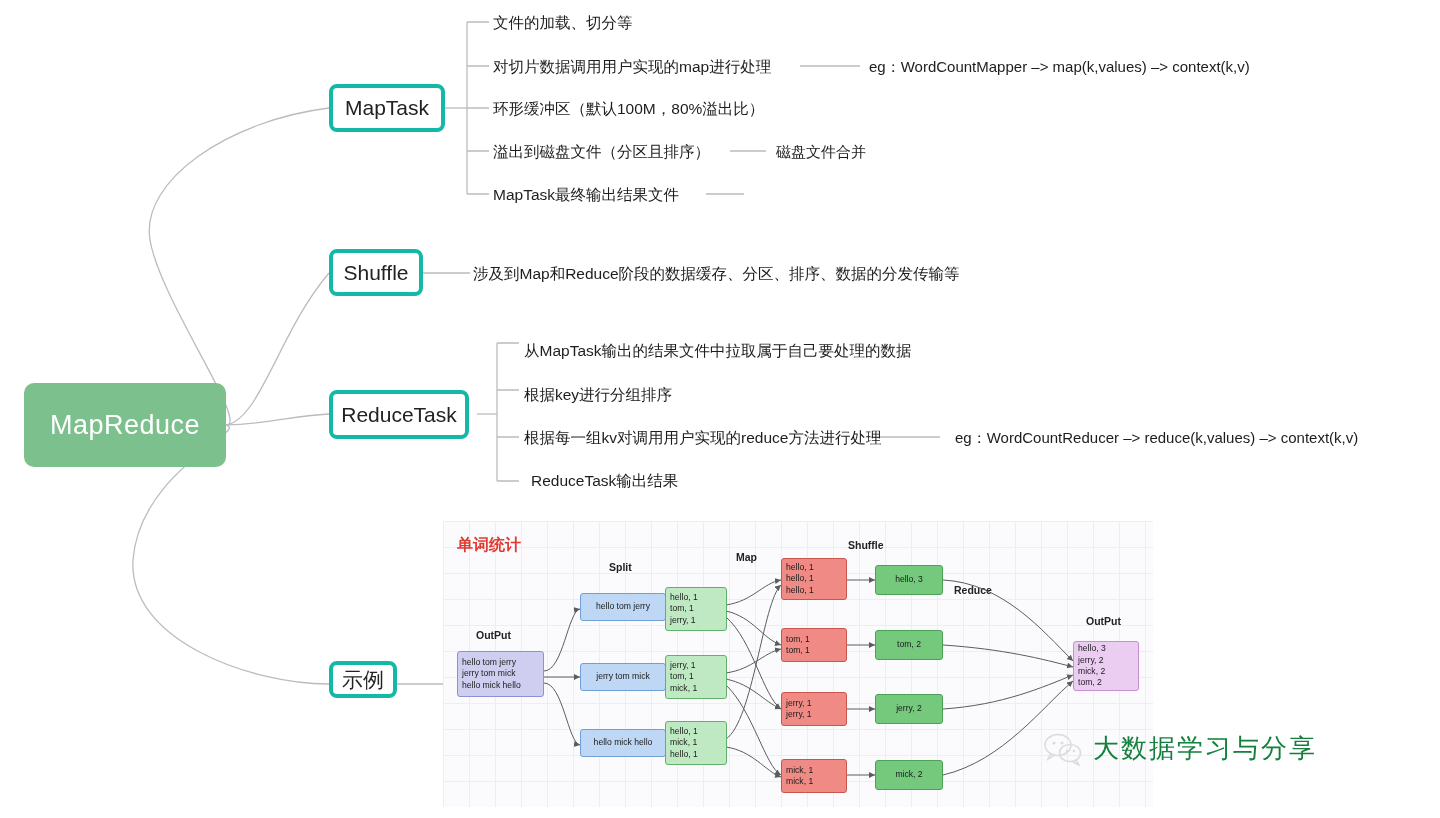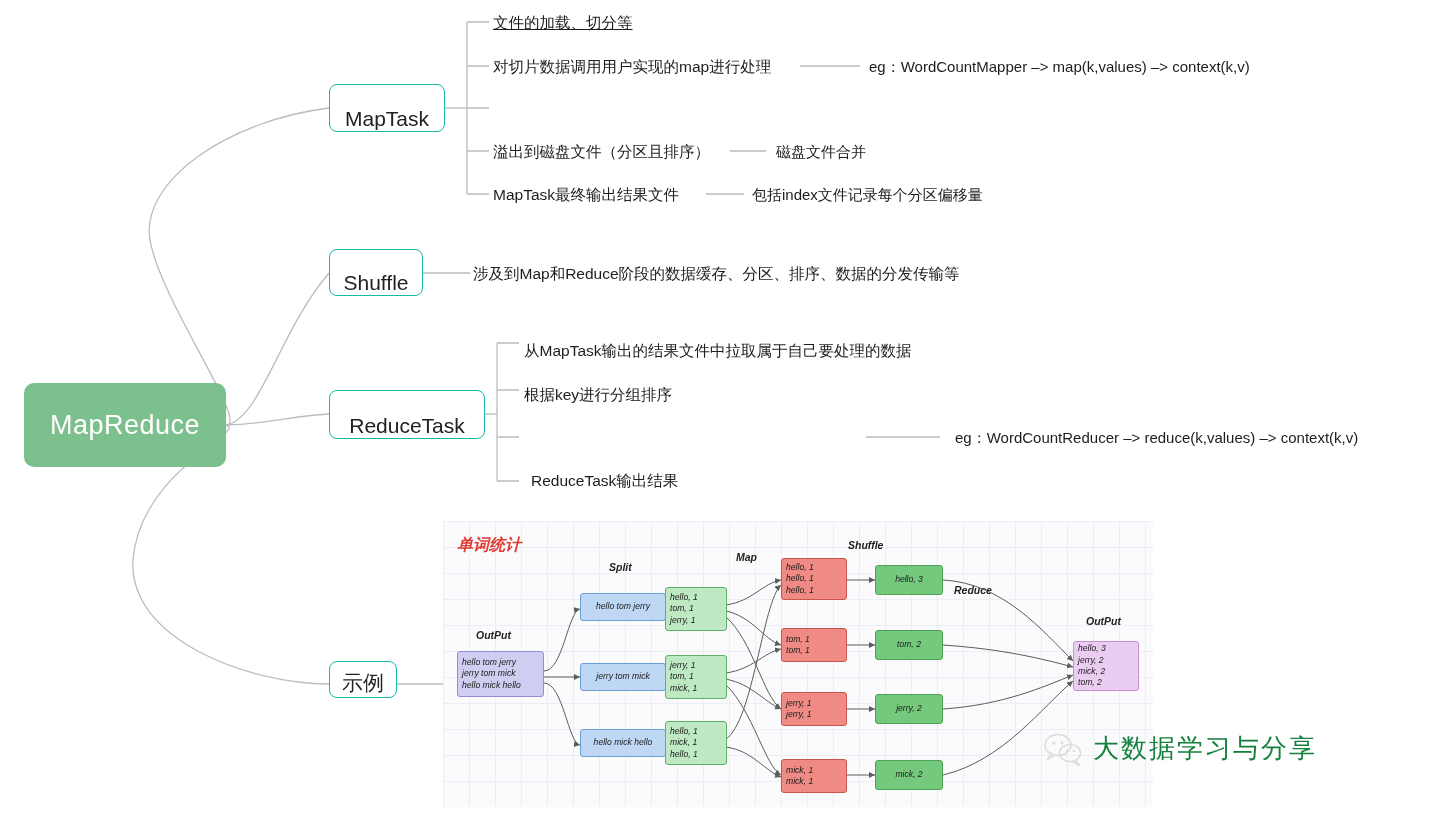--- a/index.html
+++ b/index.html
@@ -16,47 +16,46 @@
 
   .node{position:absolute;box-sizing:border-box;}
 
   .root-node{
     left:24px;top:383px;width:202px;height:84px;
     background:#7cc08e;border-radius:10px;
     display:flex;align-items:center;justify-content:center;
     color:#ffffff;font-size:27px;letter-spacing:.5px;
   }
   .branch-node{
-    background:#ffffff;border:1px solid #14b8a6;border-radius:8px;
-    display:flex;align-items:flex-end;justify-content:center;
+    background:#ffffff;border:4px solid #14b8a6;border-radius:8px;
+    display:flex;align-items:center;justify-content:center;
     font-size:21px;color:#222;
   }
   #node-maptask{left:329px;top:84px;width:116px;height:48px;}
   #node-shuffle{left:329px;top:249px;width:94px;height:47px;}
-  #node-reducetask{left:329px;top:390px;width:156px;height:49px;}
+  #node-reducetask{left:329px;top:390px;width:140px;height:49px;}
   #node-example{left:329px;top:661px;width:68px;height:37px;}
 
   .leaf{
     position:absolute;font-size:15.5px;color:#1d1d1d;white-space:nowrap;
     line-height:1.2;
   }
   .sub{
     position:absolute;font-size:15px;color:#1d1d1d;white-space:nowrap;
   }
 
   
   #example-figure{
     position:absolute;left:443px;top:521px;width:710px;height:286px;
     background:#fbfbfd;
     background-image:
       linear-gradient(to right,#eceef3 1px,transparent 1px),
       linear-gradient(to bottom,#eceef3 1px,transparent 1px);
     background-size:26px 26px;
     overflow:hidden;
-    font-style:italic;
   }
   #example-figure .ftitle{
     position:absolute;left:14px;top:14px;font-size:16px;color:#e03b33;font-weight:bold;
   }
   #example-figure .collabel{
     position:absolute;font-size:10.5px;color:#222;font-weight:bold;
   }
   #example-figure .box{
     position:absolute;box-sizing:border-box;border-radius:3px;
     font-size:8.6px;line-height:1.32;padding:3px 4px;color:#1b1b1b;
@@ -119,32 +118,33 @@
   <div class="node branch-node" id="node-shuffle">
     <span>Shuffle</span>
   </div>
   <div class="node branch-node" id="node-reducetask">
     <span>ReduceTask</span>
   </div>
   <div class="node branch-node" id="node-example">
     <span>示例</span>
   </div>
 
-  <div class="leaf" style="left:493px;top:14px;text-decoration:underline;">文件的加载、切分等</div>
+  <div class="leaf" style="left:493px;top:14px;">文件的加载、切分等</div>
   <div class="leaf" style="left:493px;top:58px;">对切片数据调用用户实现的map进行处理</div>
   <div class="sub" style="left:869px;top:58px;">eg：WordCountMapper –&gt; map(k,values) –&gt; context(k,v)</div>
+  <div class="leaf" style="left:493px;top:100px;">环形缓冲区（默认100M，80%溢出比）</div>
   <div class="leaf" style="left:493px;top:143px;">溢出到磁盘文件（分区且排序）</div>
   <div class="sub" style="left:776px;top:143px;">磁盘文件合并</div>
   <div class="leaf" style="left:493px;top:186px;">MapTask最终输出结果文件</div>
-  <div class="sub" style="left:752px;top:186px;">包括index文件记录每个分区偏移量</div>
 
   <div class="leaf" style="left:473px;top:265px;">涉及到Map和Reduce阶段的数据缓存、分区、排序、数据的分发传输等</div>
 
   <div class="leaf" style="left:524px;top:342px;">从MapTask输出的结果文件中拉取属于自己要处理的数据</div>
   <div class="leaf" style="left:524px;top:386px;">根据key进行分组排序</div>
+  <div class="leaf" style="left:524px;top:429px;">根据每一组kv对调用用户实现的reduce方法进行处理</div>
   <div class="sub" style="left:955px;top:429px;">eg：WordCountReducer –&gt; reduce(k,values) –&gt; context(k,v)</div>
   <div class="leaf" style="left:524px;top:472px;margin-left:7px;">ReduceTask输出结果</div>
 
   <div id="example-figure">
     <div class="ftitle">单词统计</div>
 
     <div class="collabel" style="left:33px;top:108px;">OutPut</div>
     <div class="collabel" style="left:166px;top:40px;">Split</div>
     <div class="collabel" style="left:293px;top:30px;">Map</div>
     <div class="collabel" style="left:405px;top:18px;">Shuffle</div>

